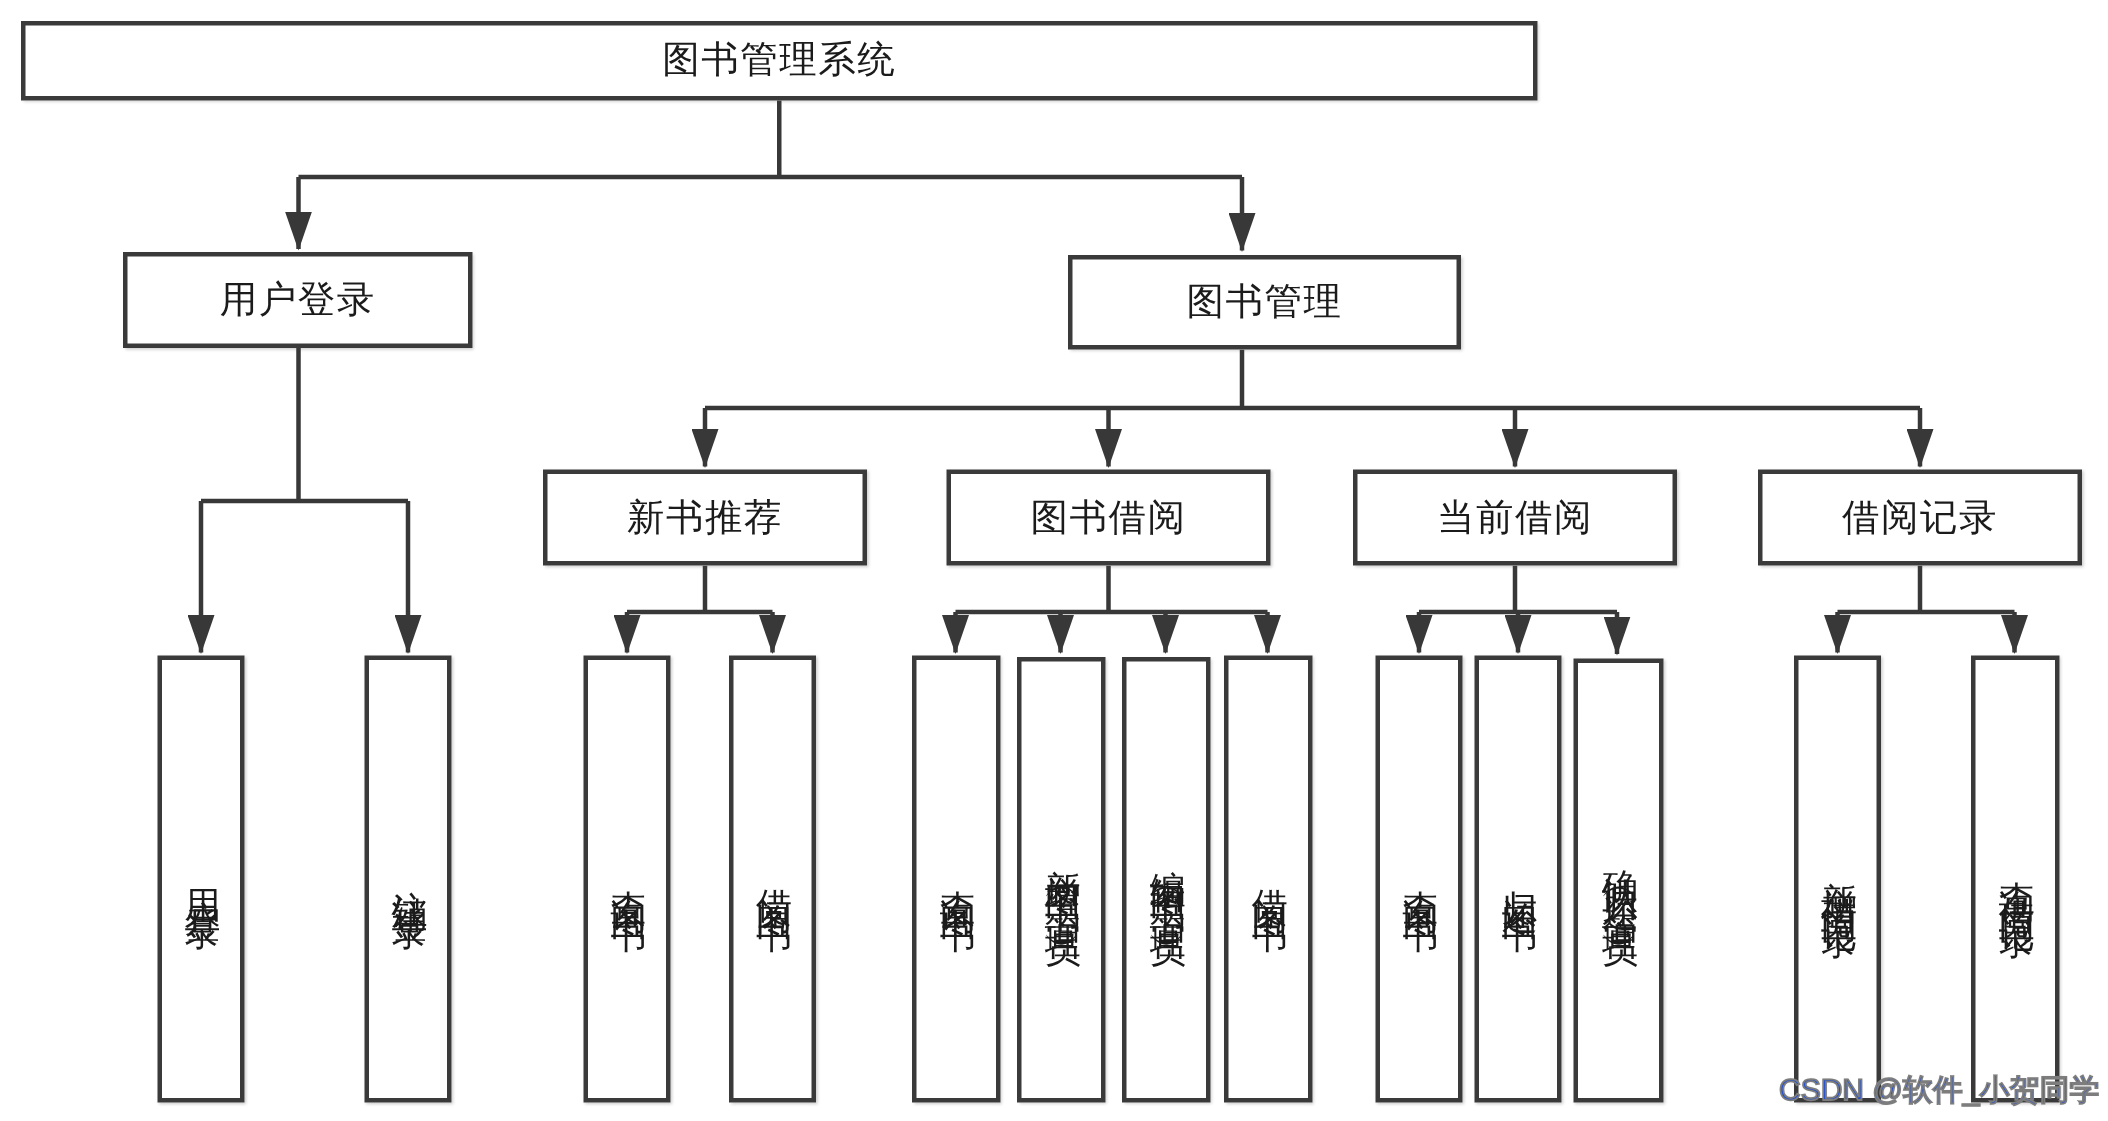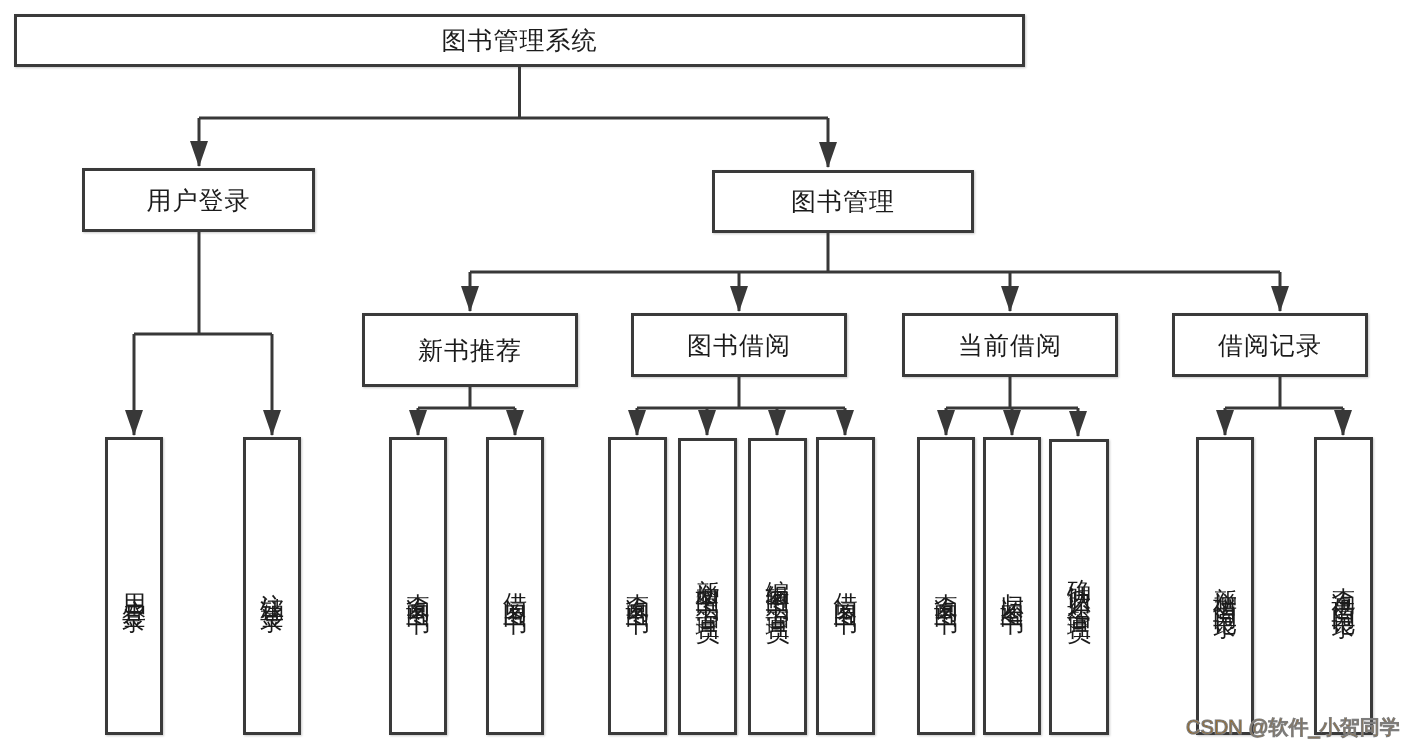--- a/index.html
+++ b/index.html
@@ -34,21 +34,21 @@
     font-size:24px;
     letter-spacing:6px;
     white-space:normal;
   }
   .watermark{
     position:absolute;
     left:1186px;top:716px;
     font-size:20px;
     line-height:1.1;
     white-space:nowrap;
-    color:#a16207;
+    color:#1d4ed8;
     -webkit-text-stroke:1.2px #7d7d7d;
     text-shadow:0 0 1px #9a9a9a;
   }
 </style>
 </head>
 <body>
 
 <div class="canvas">
 
   <svg class="wires" viewBox="0 0 1405 747" xmlns="http://www.w3.org/2000/svg">
@@ -110,30 +110,30 @@
     <span class="lbl">图书管理系统</span>
   </div>
 
   <div class="node h" style="left:82px;top:168px;width:233px;height:64px">
     <span class="lbl">用户登录</span>
   </div>
   <div class="node h" style="left:712px;top:170px;width:262px;height:63px">
     <span class="lbl">图书管理</span>
   </div>
 
-  <div class="node h" style="left:362px;top:313px;width:216px;height:74px">
+  <div class="node h" style="left:362px;top:313px;width:216px;height:64px">
     <span class="lbl">新书推荐</span>
   </div>
   <div class="node h" style="left:902px;top:313px;width:216px;height:64px">
     <span class="lbl">当前借阅</span>
   </div>
   <div class="node h" style="left:631px;top:313px;width:216px;height:64px">
     <span class="lbl">图书借阅</span>
   </div>
-  <div class="node h" style="left:1172px;top:313px;width:196px;height:64px">
+  <div class="node h" style="left:1172px;top:313px;width:216px;height:64px">
     <span class="lbl">借阅记录</span>
   </div>
 
   <div class="node v" style="left:105px;top:437px;width:58px;height:298px">
     <span class="lbl">用户登录</span>
   </div>
   <div class="node v" style="left:243px;top:437px;width:58px;height:298px">
     <span class="lbl">注销登录</span>
   </div>
   <div class="node v" style="left:389px;top:437px;width:58px;height:298px">

